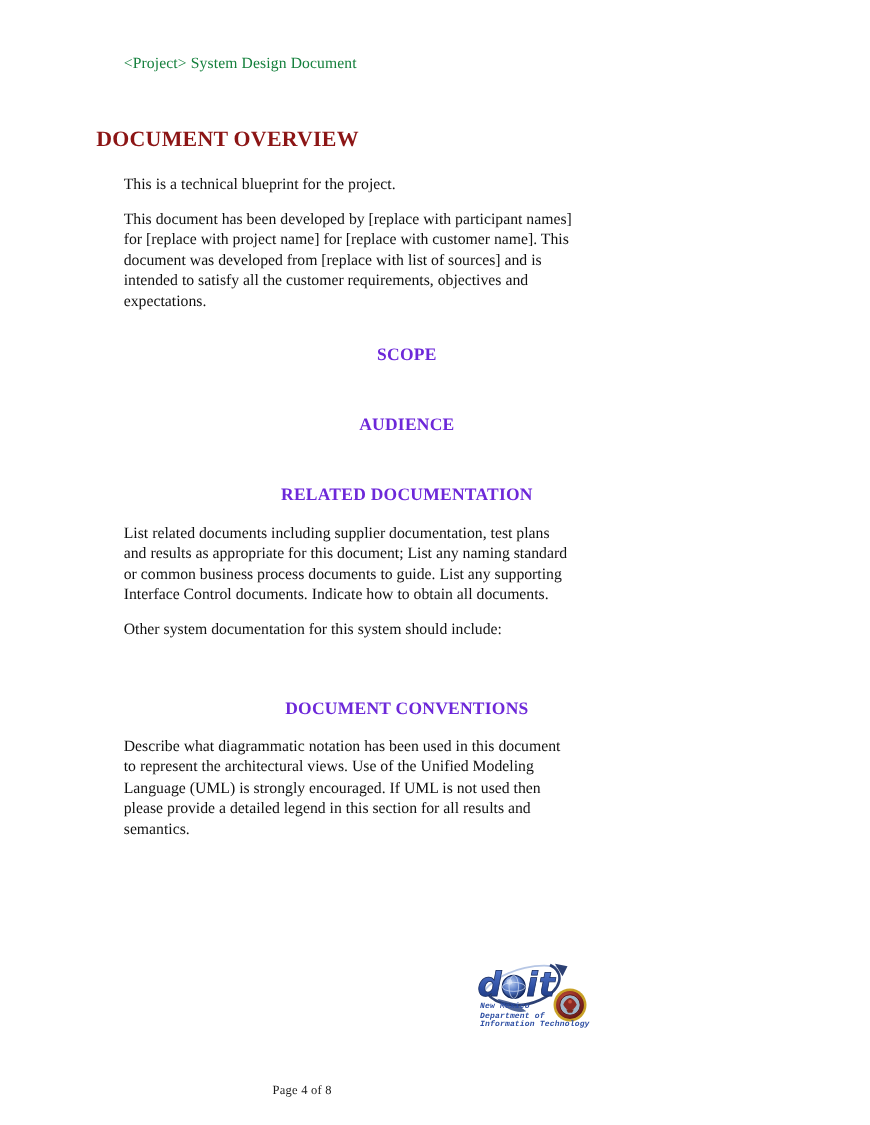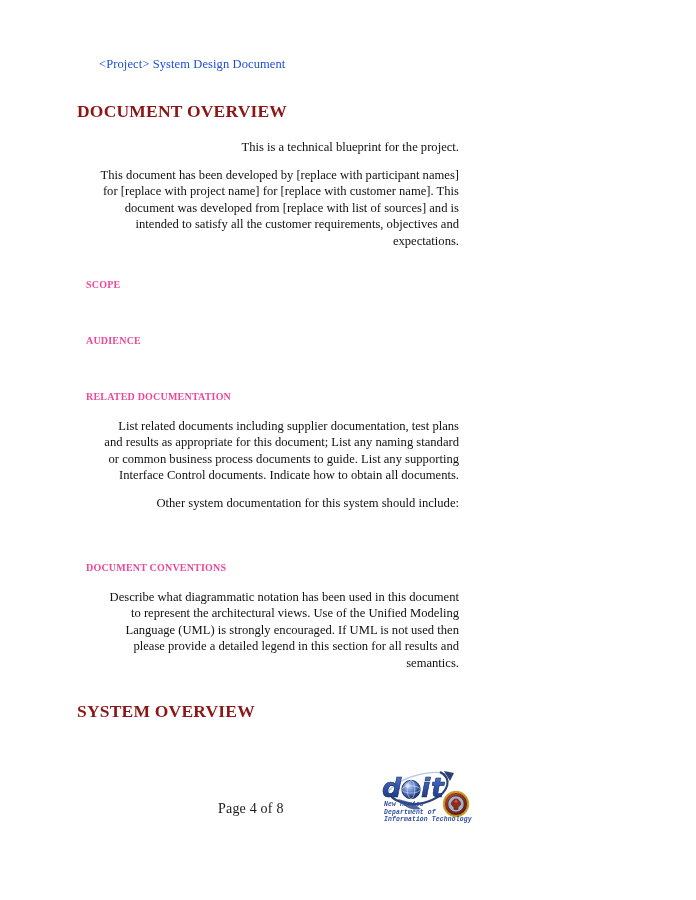--- a/index.html
+++ b/index.html
@@ -21,24 +21,24 @@
   .page {
     position: absolute;
     inset: 0;
     background: #ffffff;
   }
 
   
   .doc-header {
     position: absolute;
     left: 99px;
-    top: 56px;
+    top: 42px;
     font-size: 12.5px;
     line-height: 16px;
-    color: #1d4ed8;
+    color: #15803d;
     letter-spacing: 0.1px;
     white-space: nowrap;
   }
 
   
   .content {
     position: absolute;
     left: 0;
     top: 100px;
     width: 565px;
@@ -51,50 +51,51 @@
     line-height: 22px;
     font-weight: bold;
     color: #8C1515;
     letter-spacing: 0.2px;
     padding-left: 77px;
   }
 
   h2.h-minor {
     margin: 0;
     padding: 0;
-    font-size: 10px;
+    font-size: 14px;
     line-height: 19px;
     font-weight: bold;
-    color: #ec4899;
+    color: #6d28d9;
     letter-spacing: 0.2px;
     padding-left: 86px;
+    text-align: center;
   }
 
   p.body-para {
     margin: 0;
     padding: 0 106px 0 99px;
     font-size: 12.6px;
     line-height: 16.6px;
     color: #111111;
-    text-align: right;
+    text-align: left;
   }
 
   
   .sp-after-h1      { height: 17px; }
   .sp-after-h2      { height: 12px; }
   .sp-para-gap      { height: 11px; }
   .sp-before-h2     { height: 25px; }
   .sp-before-h1     { height: 28px; }
   .sp-blank-para    { height: 46px; }
 
   .page-number {
     position: absolute;
     left: 218px;
-    top: 802px;
-    font-size: 14px;
+    top: 866px;
+    font-size: 10px;
     line-height: 13px;
     color: #1a1a1a;
     letter-spacing: 0.2px;
     white-space: nowrap;
   }
 
   
   .logo-block {
     position: absolute;
     left: 380px;
@@ -148,21 +149,20 @@
     <div class="sp-para-gap"></div>
     <p class="body-para">Other system documentation for this system should include:</p>
 
     <div class="sp-blank-para"></div>
 
     <h2 class="h-minor">DOCUMENT CONVENTIONS</h2>
     <div class="sp-after-h2"></div>
     <p class="body-para">Describe what diagrammatic notation has been used in this document to represent the architectural views. Use of the Unified Modeling Language (UML) is strongly encouraged. If UML is not used then please provide a detailed legend in this section for all results and semantics.</p>
 
     <div class="sp-before-h1"></div>
-    <h1 class="h-major">SYSTEM OVERVIEW</h1>
     <div class="sp-after-h1"></div>
 
   </div>
 
   <div class="page-number">Page 4 of 8</div>
 
   <div class="logo-block">
     <svg class="logo-svg" width="110" height="70" viewBox="0 0 110 70" xmlns="http://www.w3.org/2000/svg">
       <defs>
         <linearGradient id="blueGrad" x1="0" y1="0" x2="0" y2="1">

